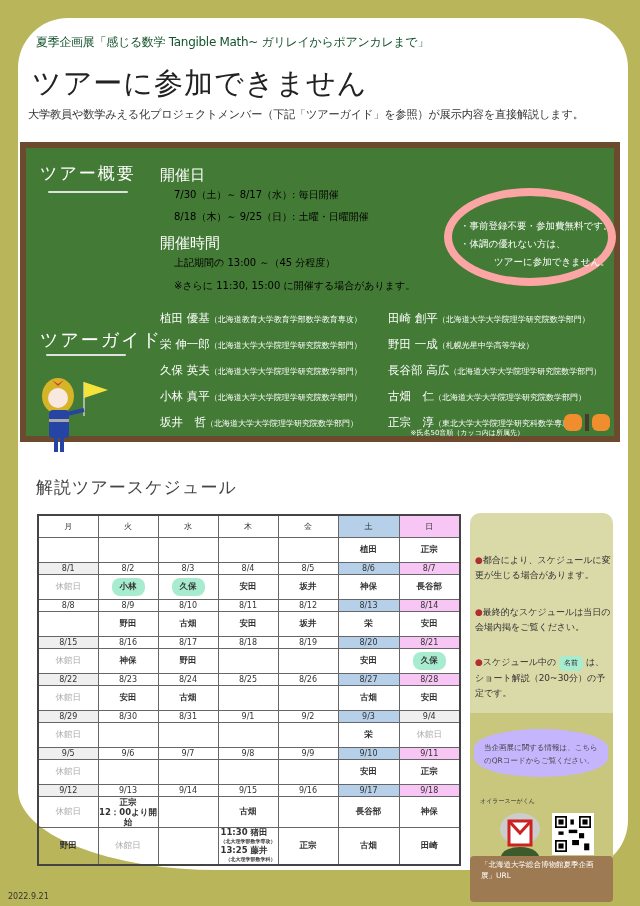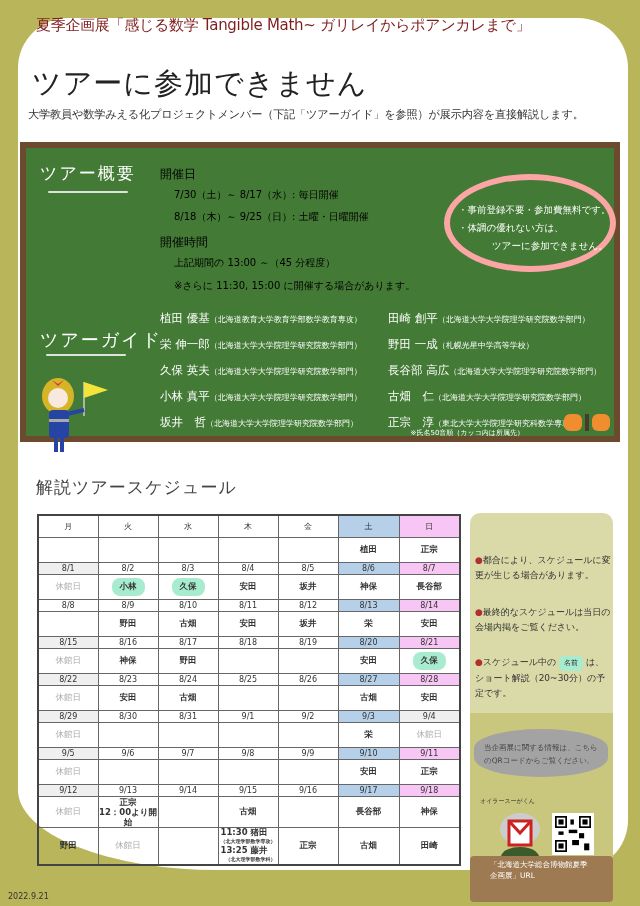--- a/index.html
+++ b/index.html
@@ -1,29 +1,29 @@
 <!DOCTYPE html>
 <html><head>
 <meta charset="utf-8">
 <style>
   *{box-sizing:border-box;margin:0;padding:0}
   html,body{width:640px;height:906px;overflow:hidden}
   body{background:#b8b55a;font-family:"DejaVu Sans","Liberation Sans",sans-serif;position:relative;color:#222}
   .sheet{position:absolute;left:18px;top:18px;width:610px;height:852px;background:#fff;border-radius:50px 50px 50px 200px/50px 50px 50px 80px}
-  .h1{position:absolute;left:36px;top:16px;font-size:15px;color:#7f1d1d;white-space:nowrap;letter-spacing:-0.3px}
+  .h1{position:absolute;left:36px;top:34px;font-size:12px;color:#14532d;white-space:nowrap;letter-spacing:-0.3px}
   .h2{position:absolute;left:32px;top:64px;font-size:29px;color:#222;white-space:nowrap;letter-spacing:1px}
   .lead{position:absolute;left:28px;top:107px;font-size:11.2px;color:#333;white-space:nowrap;letter-spacing:-0.2px}
 
   .board{position:absolute;left:20px;top:142px;width:600px;height:300px;background:#6b4a2e;padding:6px}
   .board-in{position:relative;width:100%;height:100%;background:#437a35;color:#fff}
   .chalk-title{position:absolute;font-size:17px;color:#fff;letter-spacing:2px}
   .chalk-line{position:absolute;height:2px;background:#eee;border-radius:2px;opacity:.9}
-  .yellow{color:#000000;font-size:12px;position:absolute}
+  .yellow{color:#ffffff;font-size:15px;position:absolute}
   .wtxt{position:absolute;font-size:10px;color:#000000;white-space:nowrap}
-  .oval{position:absolute;left:418px;top:26px;width:172px;height:98px;border:6px solid #fca5a5;border-radius:50%;}
+  .oval{position:absolute;left:418px;top:40px;width:172px;height:98px;border:8px solid #fca5a5;border-radius:50%;}
   .oval div{position:absolute;font-size:9.5px;color:#fff;white-space:nowrap}
   .guide-list{position:absolute;font-size:11.5px;color:#fff;white-space:nowrap;line-height:24px}
   .guide-list .aff{font-size:8px}
   .note{position:absolute;right:90px;top:280px;font-size:7px;color:#fff}
   .eraser{position:absolute;width:46px;height:17px;bottom:5px;right:4px;display:flex;gap:3px}
   .eraser span{flex:1;background:#f08d2f;border-radius:6px}
   .eraser i{width:4px;background:#4a3a2a}
   .girl{position:absolute;left:8px;top:224px;width:80px;height:84px}
 
   .sch-title{position:absolute;left:36px;top:476px;font-size:17px;color:#444;letter-spacing:1px}
@@ -37,25 +37,25 @@
   td.closed{color:#aaa;font-weight:normal !important}
   .pill{display:inline-block;background:#a8ecd0;border-radius:8px;padding:3px 8px}
   .multi{font-size:7px;line-height:9px;text-align:left !important;padding-left:2px !important}
   .multi small{display:block;font-size:5px;text-align:right;padding-right:2px}
 
   .sidenote{position:absolute;left:470px;top:513px;width:143px;height:200px;background:#dad9a8;border-radius:10px 10px 0 0}
   .sidebox2{position:absolute;left:470px;top:713px;width:143px;height:146px;background:#c9c67e}
   .bullet{position:absolute;left:5px;font-size:9px;color:#333;line-height:15px;width:136px}
   .bullet b{color:#b03030;font-weight:normal}
   .mini-pill{display:inline-block;background:#a8ecd0;border-radius:5px;padding:0 5px;font-size:7px}
-  .bubble{position:absolute;left:4px;top:16px;width:134px;height:48px;background:#a3a3a3;border-radius:50%/40%;font-size:7.5px;color:#444;padding:12px 10px;line-height:13px}
+  .bubble{position:absolute;left:4px;top:16px;width:134px;height:48px;background:#c4b5fd;border-radius:50%/40%;font-size:7.5px;color:#444;padding:12px 10px;line-height:13px}
   .mascot-lbl{position:absolute;left:10px;top:84px;font-size:6px;color:#333}
   .mascot{position:absolute;left:25px;top:96px;width:50px;height:56px}
   .qr{position:absolute;left:82px;top:100px;width:42px;height:42px;background:#fff;padding:3px}
-  .url-box{position:absolute;left:470px;top:856px;width:143px;height:46px;background:#9e7a52;border-radius:4px;font-size:7.5px;color:#fff;padding:3px 20px;line-height:11px}
+  .url-box{position:absolute;left:470px;top:856px;width:143px;height:46px;background:#9e7a52;border-radius:4px;font-size:7.5px;color:#fff;padding:3px 11px;line-height:11px}
   .date{position:absolute;left:8px;top:892px;font-size:8px;color:#333}
 </style>
 </head>
 <body>
 
 <div class="sheet"></div>
 
 <div class="h1">夏季企画展「感じる数学 Tangible Math~ ガリレイからポアンカレまで」</div>
 <div class="h2">ツアーに参加できません</div>
 <div class="lead">大学教員や数学みえる化プロジェクトメンバー（下記「ツアーガイド」を参照）が展示内容を直接解説します。</div>

